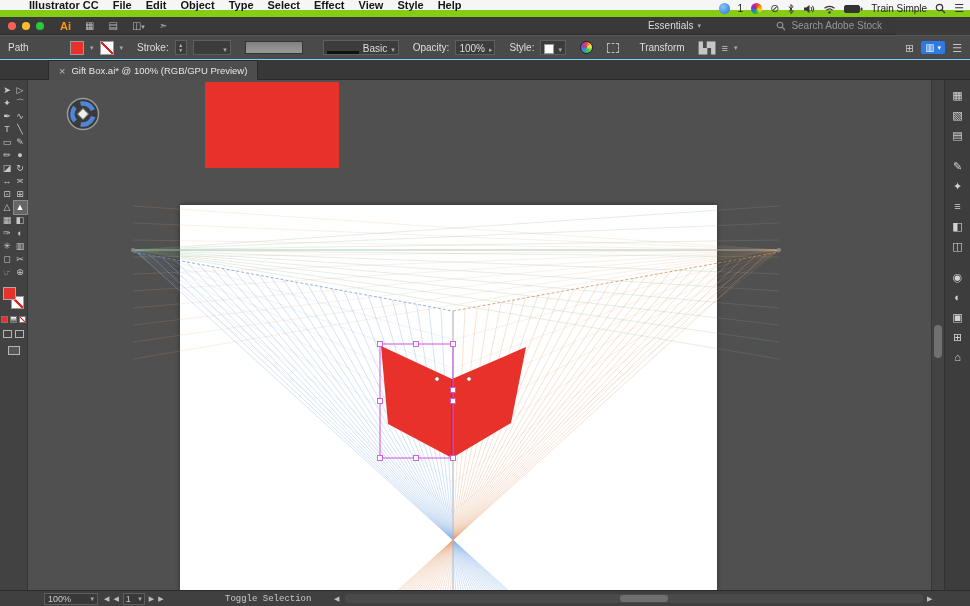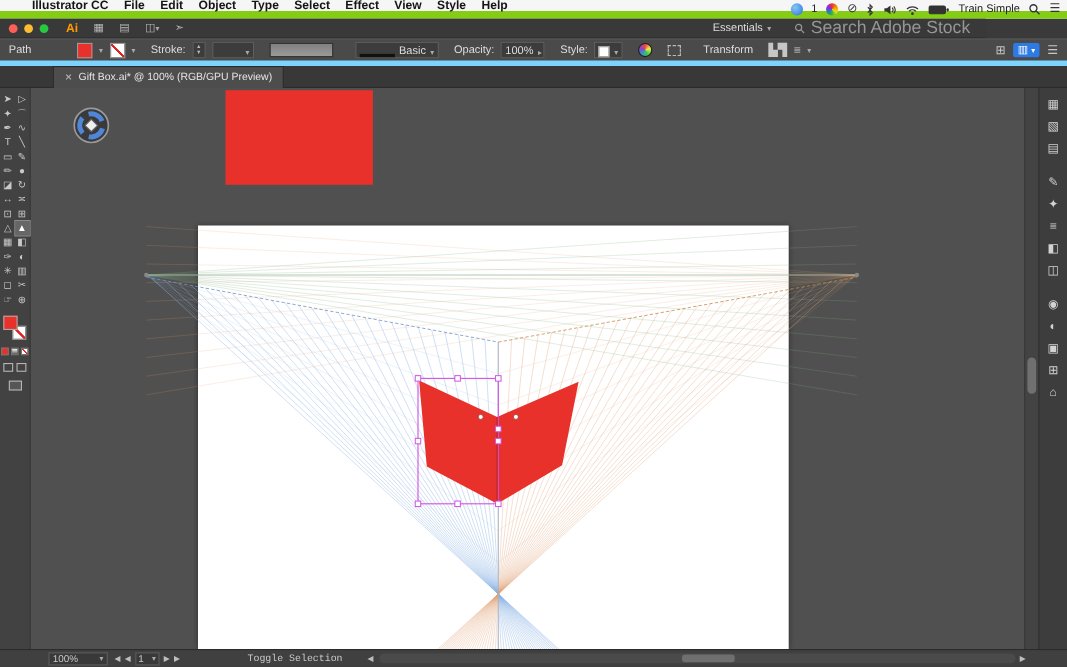--- a/index.html
+++ b/index.html
@@ -19,25 +19,25 @@
 
   
   #app-bar{position:absolute;left:0;top:17px;width:896px;height:18px;background:#393939;
     border-bottom:1px solid #2c2c2c;display:flex;align-items:center;padding-left:8px;gap:6px;}
   .traffic{width:8px;height:8px;border-radius:50%;display:inline-block;}
   .t-red{background:#ff5f57;} .t-yellow{background:#febc2e;} .t-green{background:#28c840;}
   #ai-logo{color:#ff9a00;font-weight:bold;font-size:11px;margin-left:10px;}
   .appbar-icon{color:#b8b8b8;font-size:10px;margin-left:8px;}
   .chev{font-size:7px;color:#aaa;}
   #workspace{position:absolute;right:195px;display:flex;align-items:center;gap:4px;color:#dcdcdc;font-size:10px;}
-  #stock-search{position:absolute;right:14px;display:flex;align-items:center;gap:5px;color:#969696;font-size:16px;}
+  #stock-search{position:absolute;right:14px;display:flex;align-items:center;gap:5px;color:#969696;font-size:10px;}
 
   
   #control-bar{position:absolute;left:0;top:35px;width:970px;height:25px;background:#4a4a4a;
-    border-top:1px solid #575757;border-bottom:5px solid #7dd3fc;display:flex;align-items:center;
+    border-top:1px solid #575757;border-bottom:1px solid #7dd3fc;display:flex;align-items:center;
     padding-left:8px;gap:6px;font-size:10px;color:#dedede;}
   .swatch{width:14px;height:14px;border:1px solid #9a9a9a;background:#fff;flex:none;}
   .swatch.none{background:linear-gradient(to top right,#fff 43%,#d22 45%,#d22 55%,#fff 57%);}
   .stepper{width:12px;height:15px;background:#3c3c3c;border:1px solid #5e5e5e;color:#bbb;
     display:flex;flex-direction:column;align-items:center;justify-content:center;font-size:5px;line-height:5px;}
   .dd-box{height:15px;background:#3c3c3c;border:1px solid #5e5e5e;display:flex;align-items:flex-end;padding:0 3px;gap:4px;}
   .profile-box{width:58px;height:13px;border:1px solid #333;background:linear-gradient(#808080,#9a9a9a);}
   .brush-line{width:32px;height:3px;background:#111;}
   .icon-btn{color:#c6c6c6;font-size:11px;line-height:12px;}
   .blue-btn{background:#2d7ae5;border-radius:2px;padding:1px 4px;color:#fff;display:flex;align-items:center;gap:3px;}

